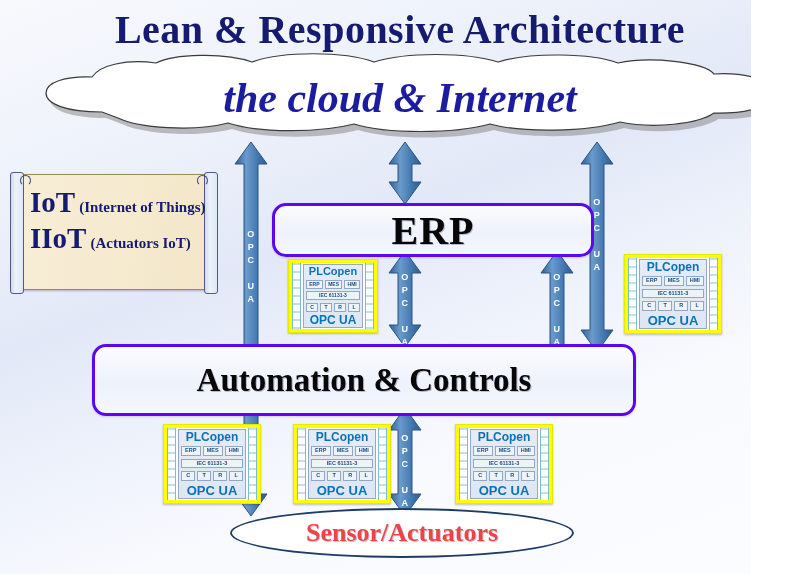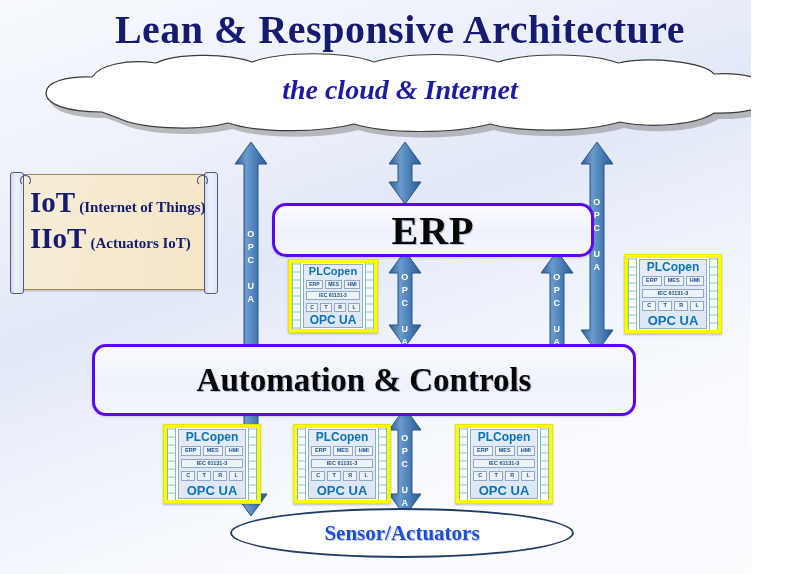--- a/index.html
+++ b/index.html
@@ -54,21 +54,21 @@
   #cloud-wrap svg { display: block; }
   #cloud-text {
     position: absolute;
     left: 0;
     top: 22px;
     width: 784px;
     text-align: center;
     font-family: "Liberation Serif", serif;
     font-style: italic;
     font-weight: bold;
-    font-size: 28px;
+    font-size: 42px;
     color: #1c1ca0;
     white-space: nowrap;
   }
 
   
   #iot-box {
     position: absolute;
     left: 10px;
     top: 172px;
     width: 208px;
@@ -162,22 +162,22 @@
     background: #ffffff;
     border: 2px solid #1f3c66;
     border-radius: 50% / 50%;
     display: flex;
     align-items: center;
     justify-content: center;
   }
   #sensor-ellipse .label {
     font-family: "Liberation Serif", serif;
     font-weight: bold;
-    font-size: 21px;
-    color: #1d4ed8;
+    font-size: 26px;
+    color: #ef4444;
     text-shadow: 1px 1px 0 rgba(190,190,215,0.9);
     white-space: nowrap;
   }
 
   
   .arrow {
     position: absolute;
   }
   .arrow svg { display: block; }
   .arrow .opc-letters {

